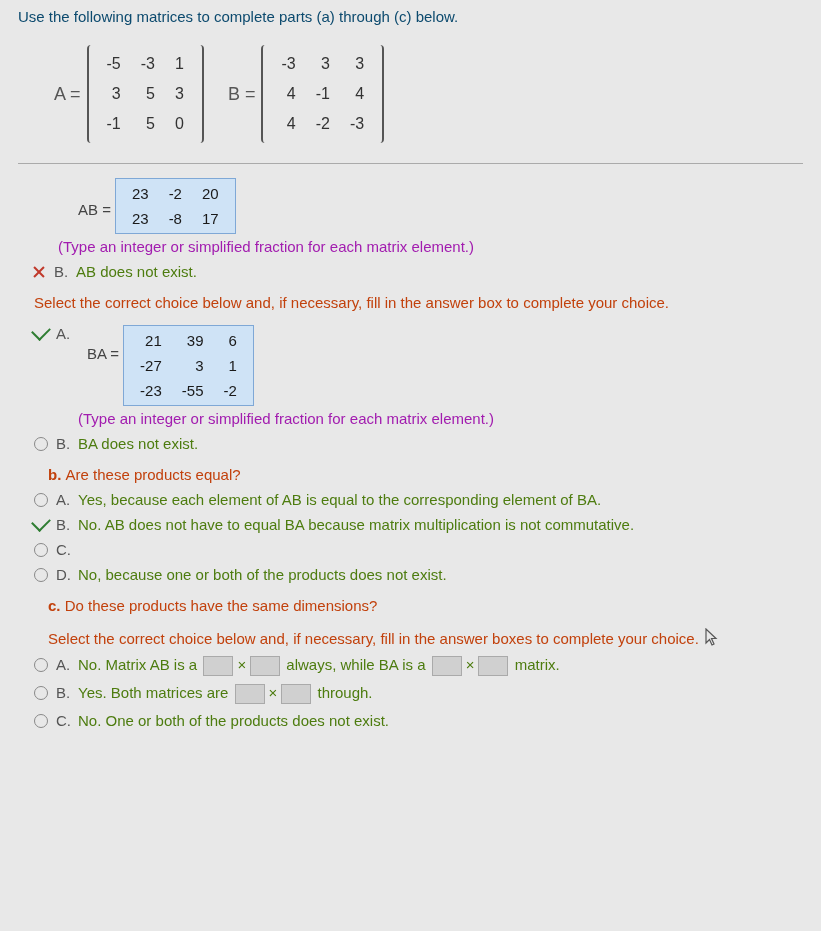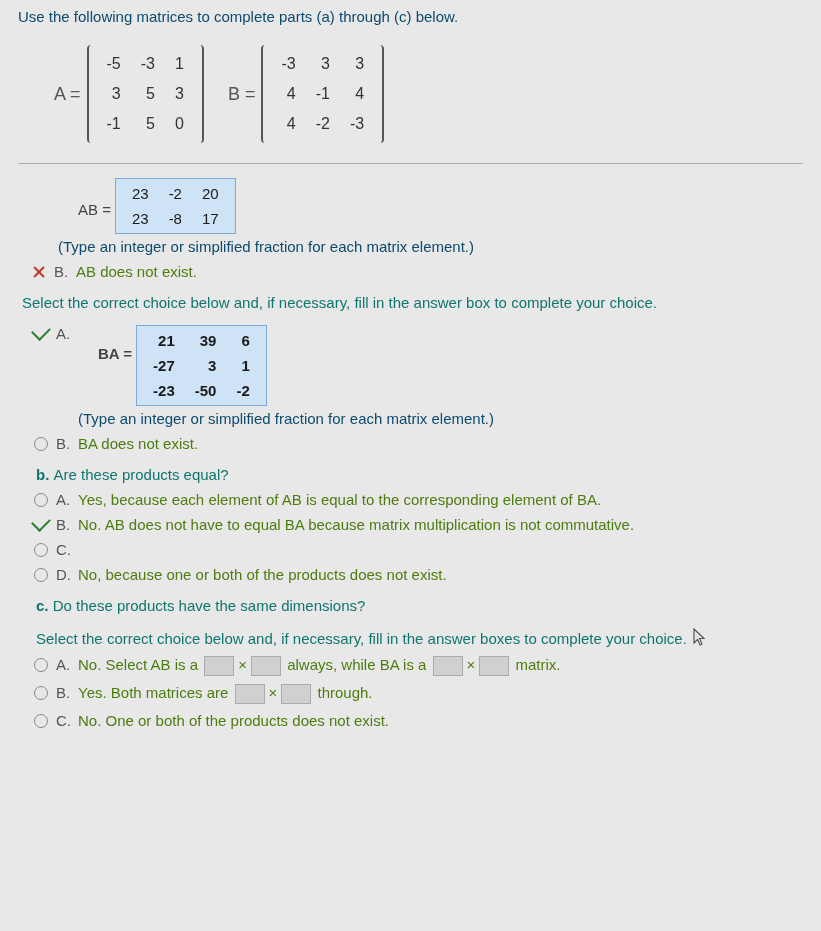--- a/index.html
+++ b/index.html
@@ -42,21 +42,21 @@
     background: #cfe3f6;
   }
   .input-matrix table { border-collapse: collapse; }
   .input-matrix td {
     padding: 4px 10px;
     text-align: right;
     font-size: 15px;
     color: #1a1a1a;
   }
   .section { margin-top: 14px; padding-left: 40px; }
-  .hint { color: #0c4a6e; margin: 4px 0 0 0; }
+  .hint { color: #a21caf; margin: 4px 0 0 0; }
   .choice-row {
     display: flex;
     align-items: flex-start;
     margin: 8px 0;
   }
   .radio-slot {
     width: 18px;
     display:flex;
     align-items:center;
     justify-content:center;
@@ -74,21 +74,21 @@
     content:"";position:absolute;left:6px;top:0;width:2px;height:14px;background:#c0392b;
   }
   .mark-x::before{transform:rotate(45deg);}
   .mark-x::after{transform:rotate(-45deg);}
   .mark-check {
     width:14px;height:10px;border-left:2.5px solid #2e7d32;border-bottom:2.5px solid #2e7d32;
     transform:rotate(-45deg);margin-top:-2px;
   }
   .letter { min-width: 22px; color:#555; }
   .ctext { color:#4d7c0f; }
-  .para { margin: 14px 0 8px 4px; color:#0f766e; }
+  .para { margin: 14px 0 8px 16px; color:#c2410c; }
   .blank {
     display:inline-block;width:28px;height:18px;background:#d0d0d0;border:1px solid #aaa;
     vertical-align:middle;margin:0 2px;
   }
   .times { margin: 0 2px; }
   .cursor-svg { vertical-align: middle; }
 </style>
 </head>
 <body>
 
@@ -173,38 +173,38 @@
 
 <div class="para" style="padding-left:0">Select the correct choice below and, if necessary, fill in the answer box to complete your choice.</div>
 
 <div class="section" style="padding-left:14px">
   <div class="choice-row">
     <span class="radio-slot">
         <span class="mark-check"></span>
       </span>
     <span class="letter">A.</span>
     <div>
-      <div style="display:flex;align-items:flex-start;margin-left:20px;font-weight:bold;">
+      <div style="display:flex;align-items:flex-start;margin-left:9px;">
         <span style="padding-top:20px;margin-right:4px">BA =</span>
         <div class="input-matrix">
           <table>
             <tbody>
                 <tr>
                   <td>21</td>
                   <td>39</td>
                   <td>6</td>
                 </tr>
             <tr>
                   <td>-27</td>
                   <td>3</td>
                   <td>1</td>
                 </tr>
             <tr>
                   <td>-23</td>
-                  <td>-50</td>
+                  <td>-55</td>
                   <td>-2</td>
                 </tr>
           </tbody>
             </table>
         </div>
       </div>
       <div class="hint">(Type an integer or simplified fraction for each matrix element.)</div>
     </div>
   </div>
   <div class="choice-row">
@@ -260,21 +260,21 @@
   </svg>
 </div>
 
 <div style="padding-left:14px">
   <div class="choice-row">
     <span class="radio-slot">
         <span class="radio-empty"></span>
       </span>
     <span class="letter">A.</span>
     <span class="ctext">
-      <span>No. Select AB is a</span>
+      <span>No. Matrix AB is a</span>
       <span class="blank"></span><span class="times">×</span><span class="blank"></span>
       <span>always, while BA is a</span>
       <span class="blank"></span><span class="times">×</span><span class="blank"></span>
       <span>matrix.</span>
     </span>
   </div>
   <div class="choice-row">
     <span class="radio-slot">
         <span class="radio-empty"></span>
       </span>

